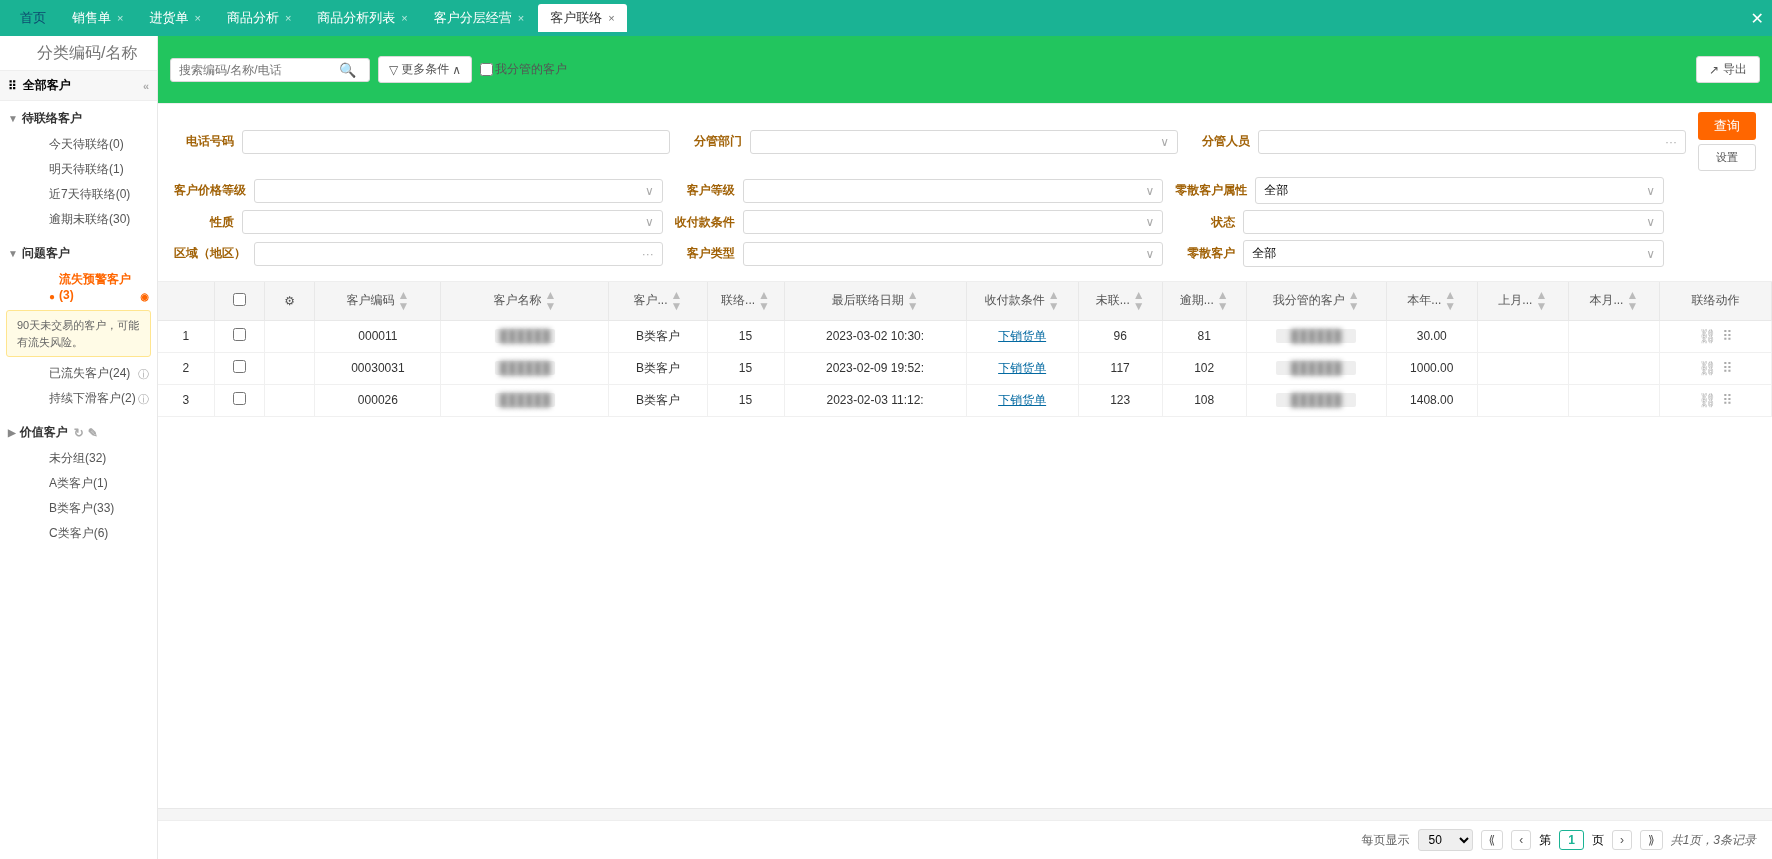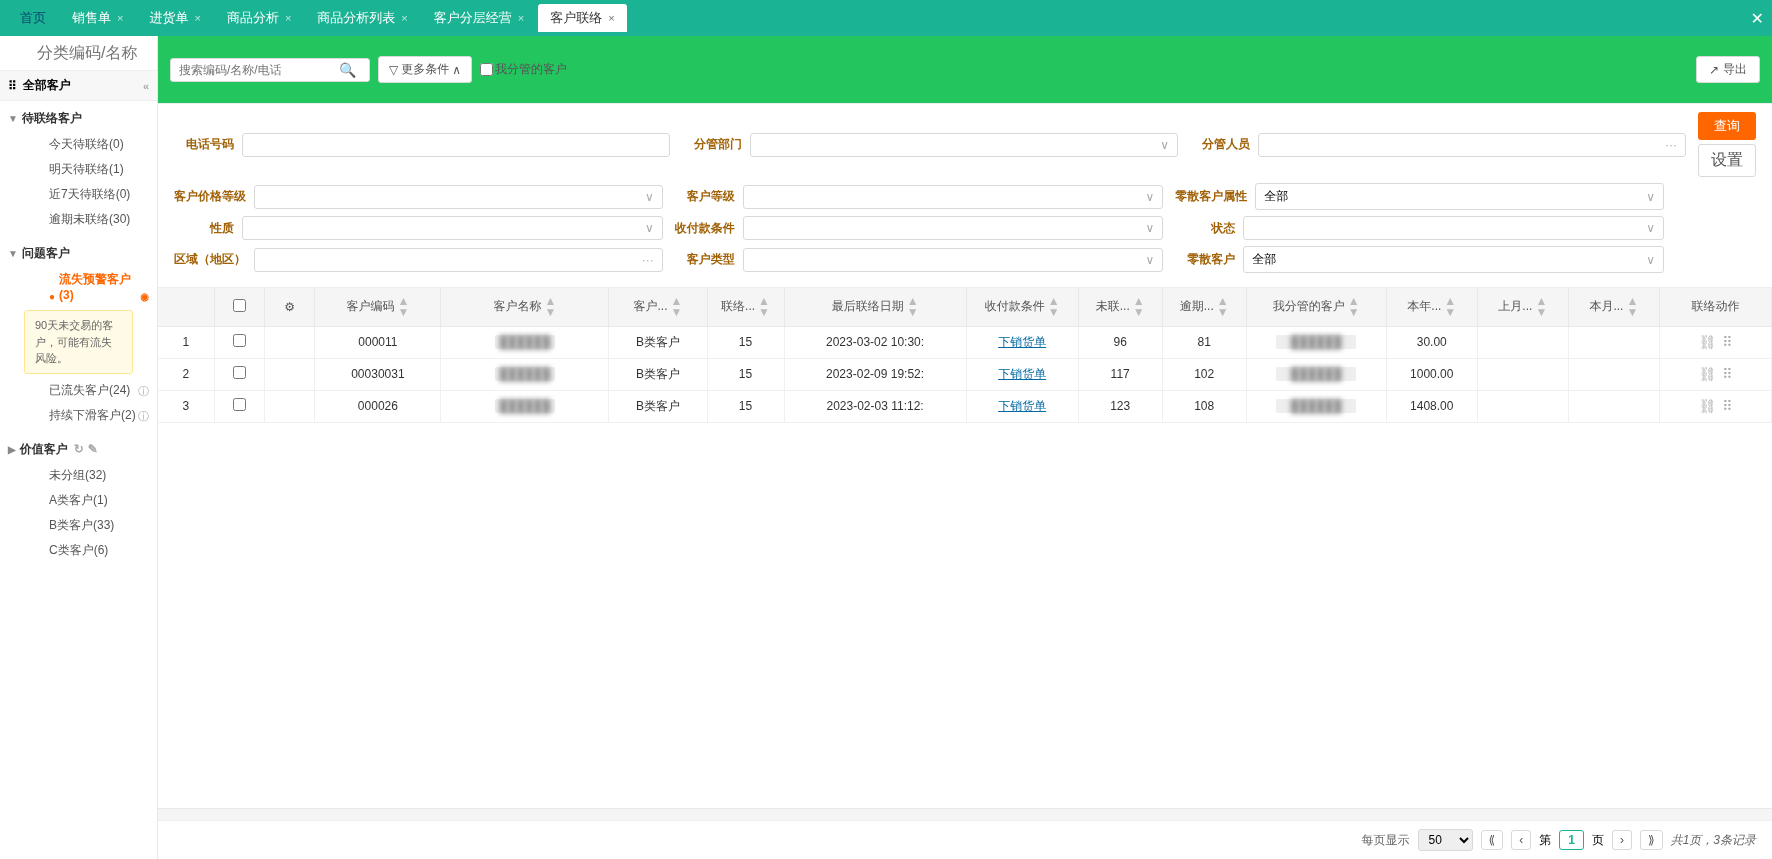--- a/index.html
+++ b/index.html
@@ -55,21 +55,21 @@
     .sidebar-group-title .arrow { margin-right: 4px; color: #888; font-size: 10px; }
     .sidebar-item {
       padding: 4px 8px 4px 33px; cursor: pointer; color: #555;
       display: flex; align-items: flex-end; justify-content: space-between; margin-left: 16px;
     }
     .sidebar-item.active { color: #ff6600; font-weight: bold; }
     .sidebar-item-label { flex: 1; }
 
     .tooltip-box {
       background: #fffbe6; border: 1px solid #ffe58f;
-      padding: 6px 10px; margin: 4px 24px; border-radius: 3px;
+      padding: 6px 10px; margin: 4px 6px; border-radius: 3px;
       color: #666; font-size: 11px; line-height: 1.5;
     }
 
     
     .content-area { flex: 1; display: flex; flex-direction: column; overflow: hidden; }
 
     
     .toolbar {
       display: flex; align-items: center; padding: 20px 12px;
       background: #22c55e; border-bottom: 1px solid #eee; gap: 8px;
@@ -111,21 +111,21 @@
       padding: 4px 8px; font-size: 12px; outline: none; background: #fff;
       display: flex; align-items: center; justify-content: space-between; cursor: pointer;
     }
     .filter-select .arrow { color: #aaa; }
     .query-btn {
       background: #ff6600; color: #fff; border: none; border-radius: 3px;
       padding: 5px 16px; cursor: pointer; font-size: 13px;
     }
     .setting-btn {
       background: #fff; color: #555; border: 1px solid #d9d9d9; border-radius: 3px;
-      padding: 5px 12px; cursor: pointer; font-size: 16px;
+      padding: 5px 12px; cursor: pointer; font-size: 11px;
     }
 
     
     .table-wrap {
       flex: 1; overflow: auto; background: #fff;
     }
     table {
       width: 100%; border-collapse: collapse; table-layout: fixed;
     }
     thead tr { background: #f5f5f5; }

